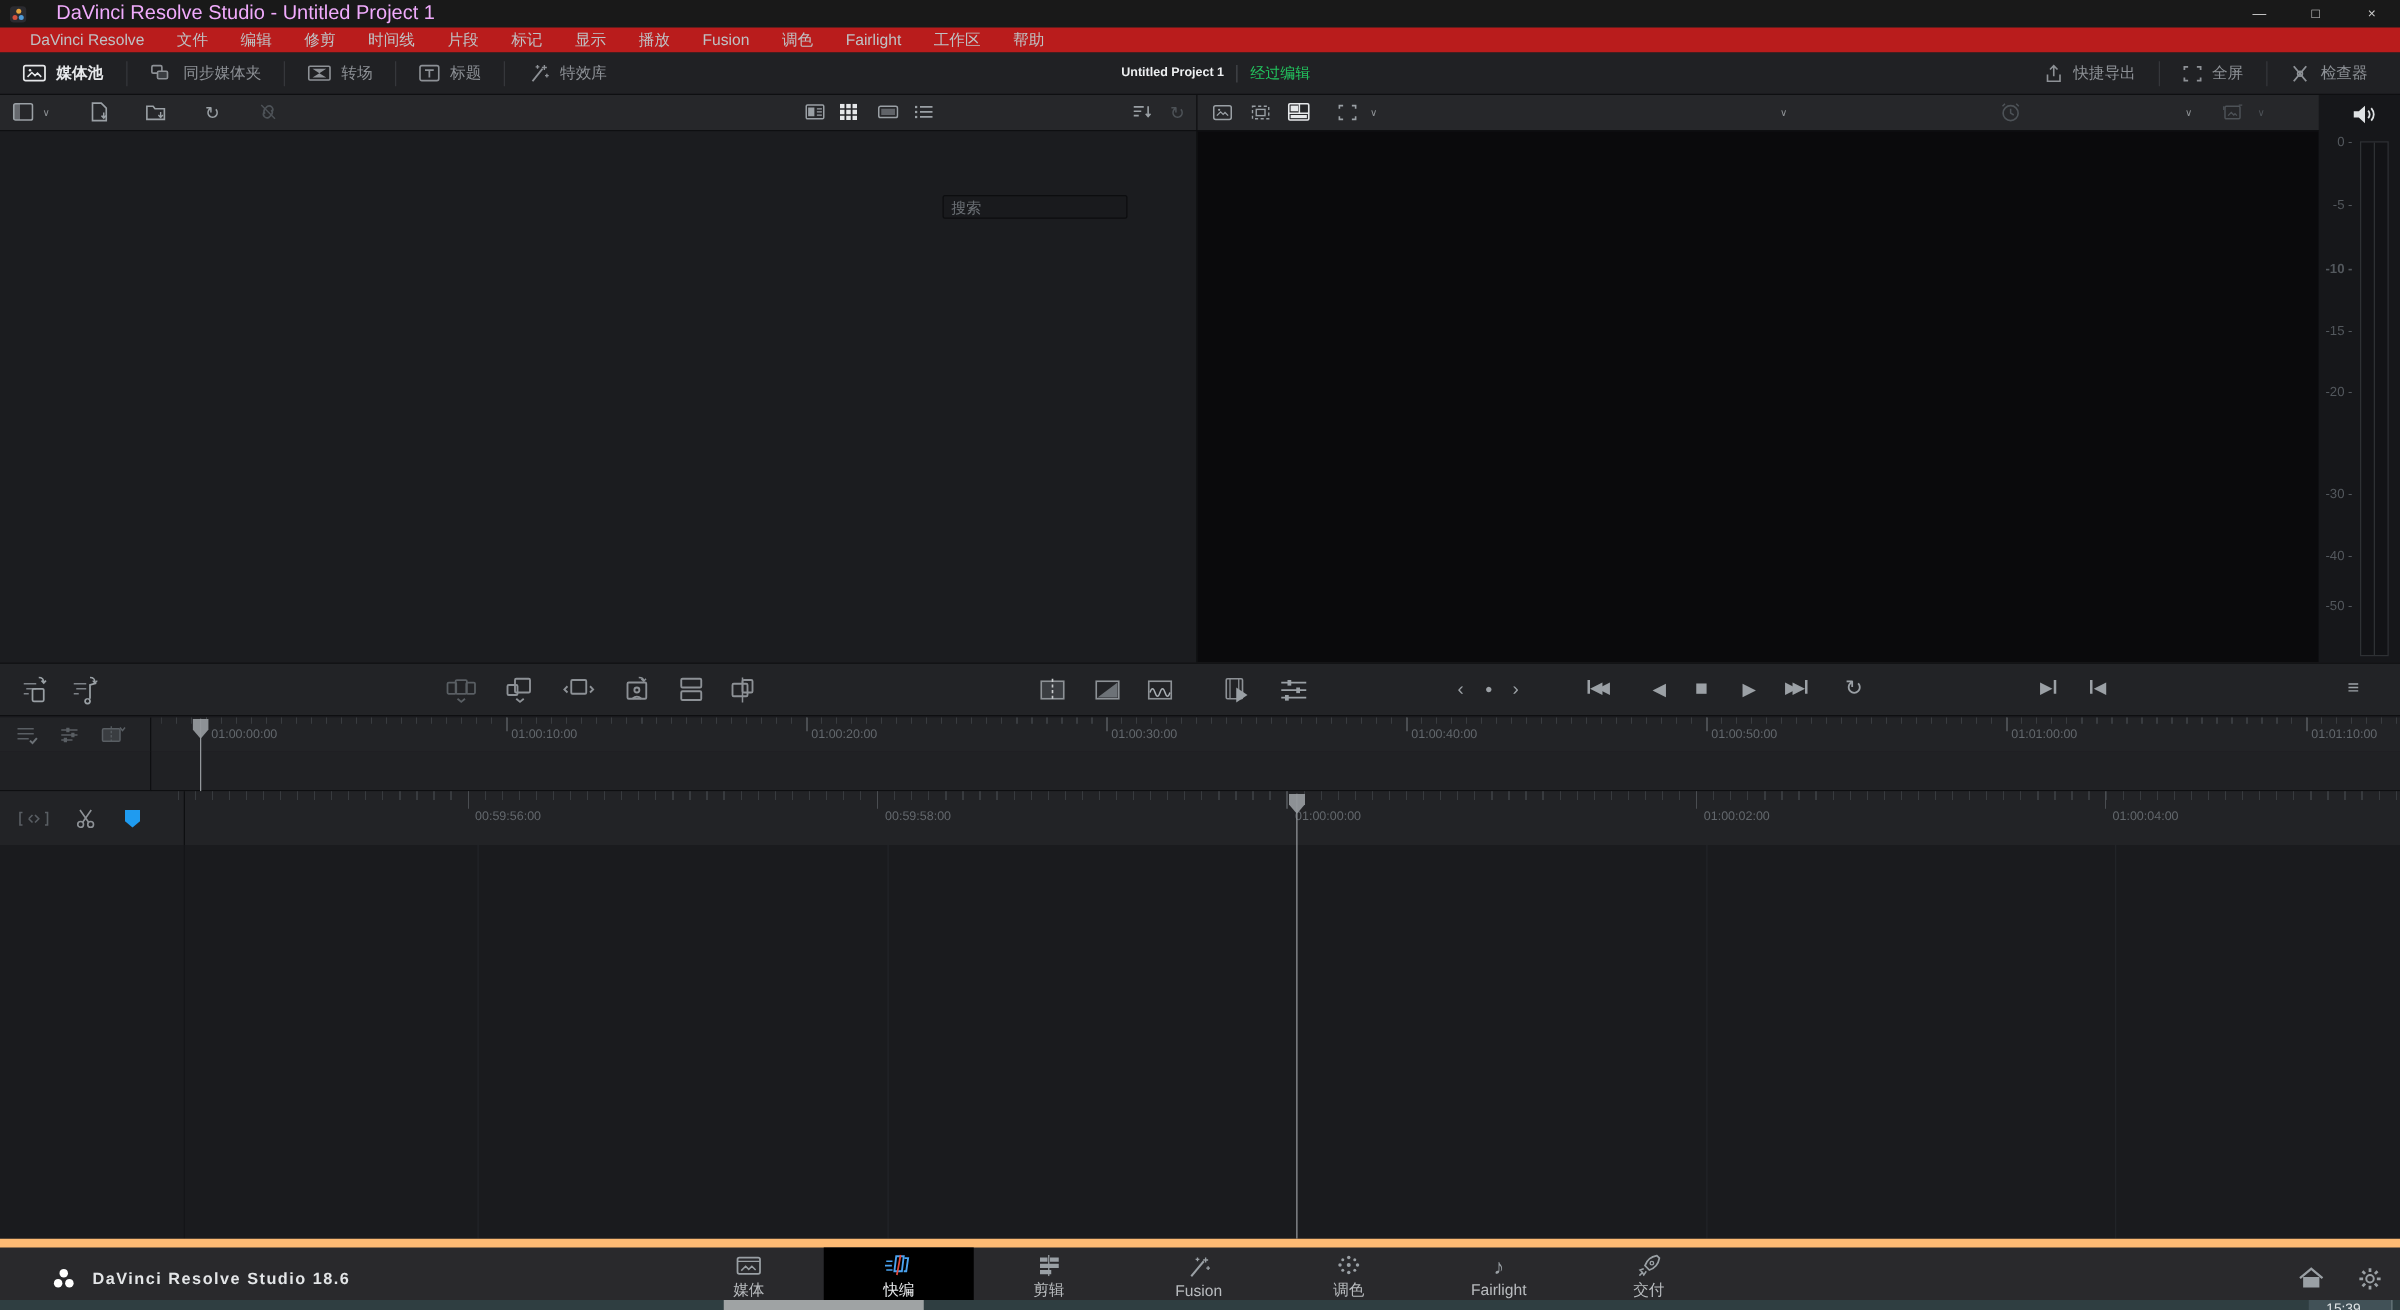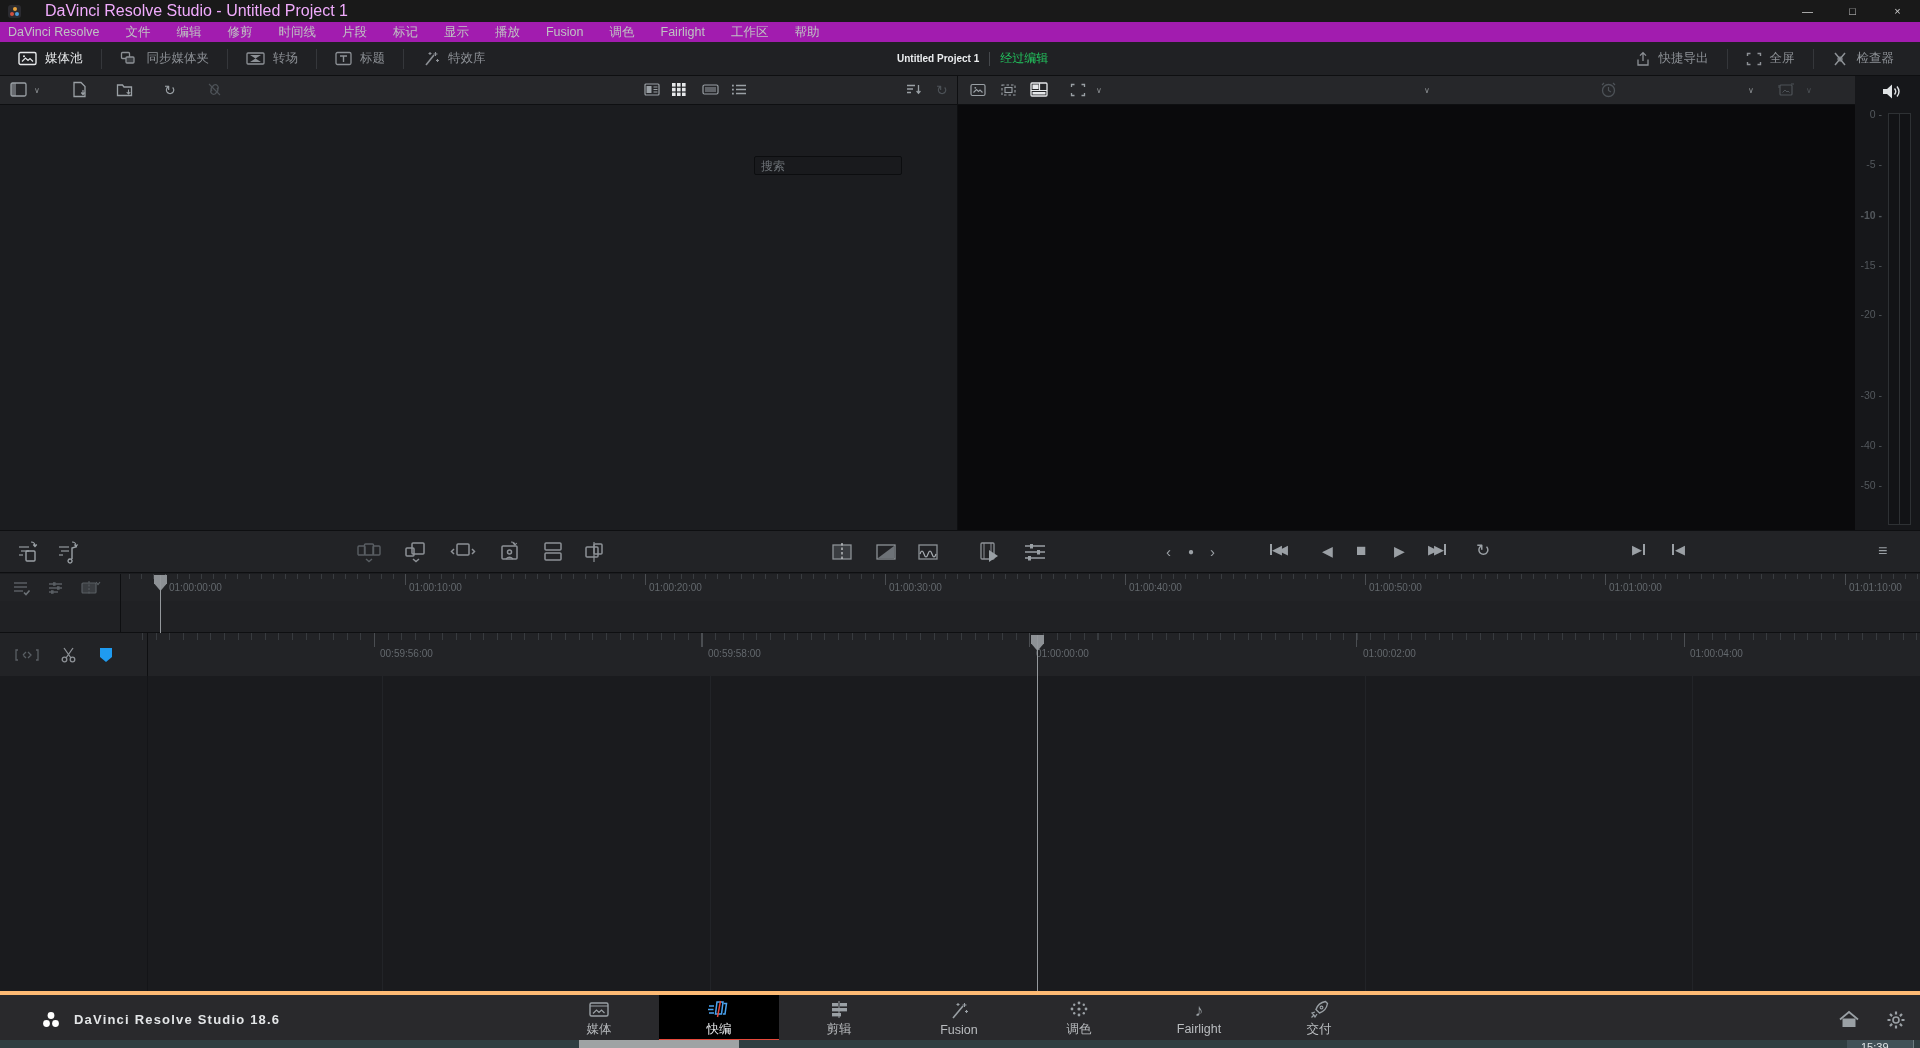--- a/index.html
+++ b/index.html
@@ -11,28 +11,28 @@
   .titlebar{position:absolute;left:0;top:0;width:1920px;height:22px;background:#191919;display:flex;align-items:center;}
   .appicon{position:relative;width:13px;height:13px;margin-left:8px;border-radius:3px;background:#2b2b30;}
   .appicon i{position:absolute;width:4px;height:4px;border-radius:50%;}
   .appicon .d1{left:4.5px;top:2px;background:#e8a33d;}
   .appicon .d2{left:2px;top:7px;background:#d2513e;}
   .appicon .d3{left:7px;top:7px;background:#4f9bd8;}
   .wtitle{margin-left:24px;font-size:16px;color:#f0abfc;}
   .wbtns{margin-left:auto;display:flex;height:22px;}
   .wbtn{width:45px;height:22px;display:flex;align-items:center;justify-content:center;font-size:11px;color:#cfcfcf;}
   
-  .menubar{position:absolute;left:0;top:22px;width:1920px;height:20px;background:#a21caf;display:flex;align-items:center;padding-left:6px;box-sizing:border-box;}
+  .menubar{position:absolute;left:0;top:22px;width:1920px;height:20px;background:#b91c1c;display:flex;align-items:center;padding-left:22px;box-sizing:border-box;}
   .menuitem{padding:0 13px;font-size:12.5px;color:#bfc1c3;line-height:20px;white-space:nowrap;}
   .menuitem:first-child{padding-left:2px;}
   
   .toolbar{position:absolute;left:0;top:42px;width:1920px;height:33px;background:#202124;border-bottom:1px solid #0e0f11;}
   .tb-left{position:absolute;left:0;top:0;height:33px;display:flex;align-items:center;}
   .tbbtn{display:flex;align-items:center;gap:8px;padding:0 18px;height:33px;font-size:12.5px;color:#8d9196;}
-  .tbbtn.active{color:#e8eaec;}
+  .tbbtn.active{color:#e8eaec;font-weight:bold;}
   .tbdiv{width:1px;height:20px;background:#35373b;}
   .tb-center{position:absolute;left:897px;top:0;height:33px;display:flex;align-items:center;gap:10px;}
   .proj-title{font-size:10px;font-weight:bold;color:#eceef0;}
   .proj-sep{width:1px;height:14px;background:#45484c;}
   .proj-status{font-size:12px;color:#22c55e;}
   .tb-right{position:absolute;right:8px;top:0;height:33px;display:flex;align-items:center;}
   
   .row3{position:absolute;left:0;top:76px;width:1920px;height:28px;background:#26272a;border-bottom:1px solid #0e0f11;}
   .vdiv-main{position:absolute;left:957px;top:76px;width:1px;height:497px;background:#0e0f11;}
   .icon{display:inline-flex;align-items:center;justify-content:center;color:#9aa0a5;}
@@ -91,21 +91,21 @@
     background-position:234px 0,1.95px 0;
     background-repeat:no-repeat,no-repeat;}
   .r2label{position:absolute;top:15px;font-size:10px;color:#63686d;white-space:nowrap;}
   
   .tracks{position:absolute;left:0;top:676px;width:1920px;height:315px;background:#1a1b1e;}
   .tracks .lborder{position:absolute;left:147px;top:0;width:1px;height:315px;background:#141518;}
   .gridline{position:absolute;top:0;width:1px;height:315px;background:#222428;}
   .pin{position:absolute;width:13px;height:16px;background:#8d9195;clip-path:polygon(0 0,100% 0,100% 52%,50% 100%,0 52%);}
   .phline{position:absolute;width:1px;background:#94989c;}
   
-  .navbar{position:absolute;left:0;top:991px;width:1920px;height:49px;background:#29292c;border-top:4px solid #fdba74;box-sizing:border-box;}
+  .navbar{position:absolute;left:0;top:991px;width:1920px;height:49px;background:#29292c;border-top:7px solid #fdba74;box-sizing:border-box;}
   .brand{position:absolute;left:40px;top:0;height:49px;display:flex;align-items:center;gap:12px;}
   .brand-text{font-size:13px;font-weight:bold;letter-spacing:1.2px;color:#e3e5e7;}
   .navtabs{position:absolute;left:539px;top:0;width:840px;height:48px;display:flex;}
   .navtab{position:relative;width:120px;height:48px;display:flex;flex-direction:column;align-items:center;justify-content:center;gap:3px;color:#9aa0a5;}
   .navtab .nlabel{font-size:12.5px;color:#b9bcbf;}
   .navtab.active{background:#000;}
   .navtab.active .nlabel{color:#e8eaec;}
   .navtab.active:after{content:"";position:absolute;left:0;right:0;bottom:1px;height:3px;background:#e6493b;}
   .nav-right{position:absolute;right:14px;top:0;height:49px;display:flex;align-items:center;gap:26px;}
   

